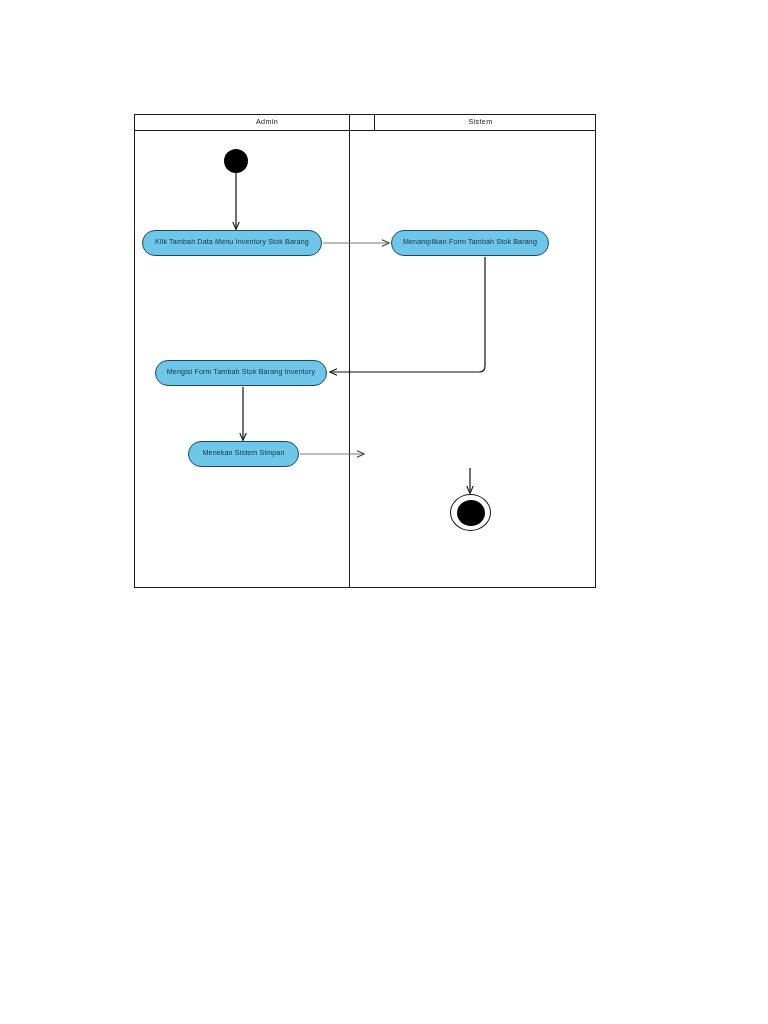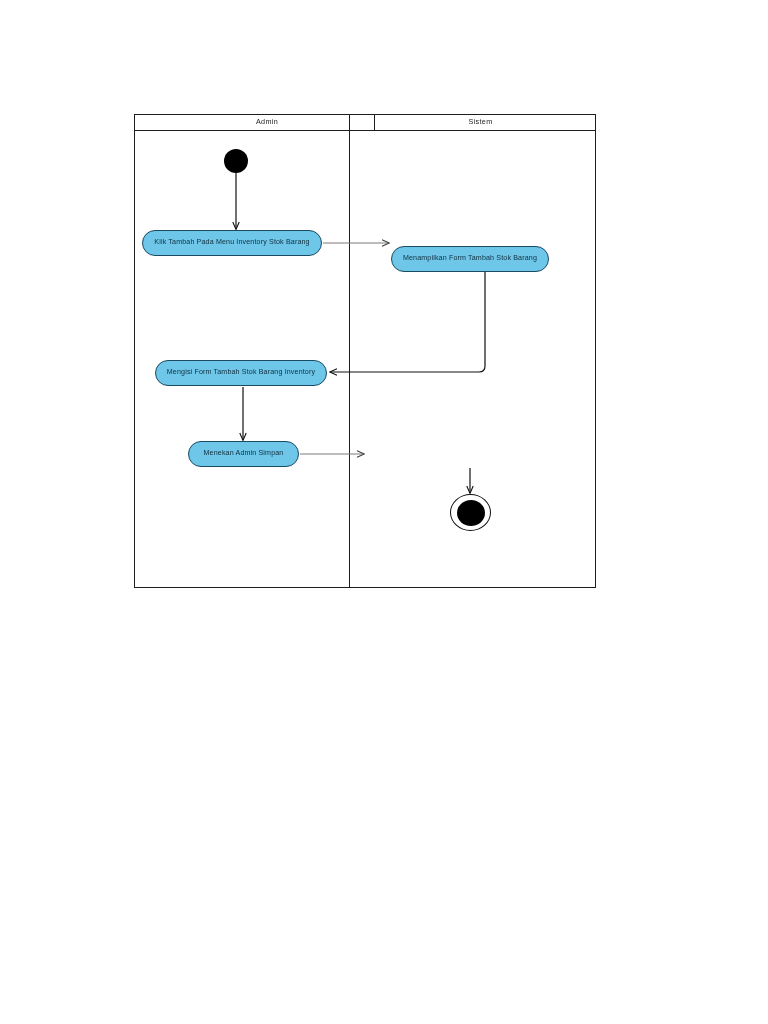--- a/index.html
+++ b/index.html
@@ -82,21 +82,21 @@
     padding: 0 7px;
   }
   .activity-node span {
     font-size: 7.1px;
     color: #10303f;
     line-height: 1.1;
     letter-spacing: 0.15px;
     white-space: nowrap;
   }
   .node-1 { left: 142px; top: 230px; width: 180px; }
-  .node-2 { left: 391px; top: 230px; width: 158px; margin-top: 16px; }
+  .node-2 { left: 391px; top: 230px; width: 158px; }
   .node-3 { left: 155px; top: 360px; width: 172px; }
   .node-4 { left: 188px; top: 441px; width: 111px; }
   .node-5 { left: 366px; top: 441px; width: 210px; }
   .start-node {
     position: absolute;
     left: 224px;
     top: 149px;
     width: 24px;
     height: 24px;
     border-radius: 50%;
@@ -169,33 +169,33 @@
     <line x1="243" y1="387" x2="243" y2="440" stroke="#111111" stroke-width="1.2" marker-end="url(#arrow-dark)"></line>
 
     <line x1="300" y1="454" x2="364" y2="454" stroke="#7a7a7a" stroke-width="1" marker-end="url(#arrow-gray)"></line>
 
     <line x1="470" y1="468" x2="470" y2="493" stroke="#111111" stroke-width="1.2" marker-end="url(#arrow-dark)"></line>
   </svg>
 
   <div class="start-node"></div>
 
   <div class="activity-node node-1">
-    <span>Klik Tambah Pada Menu Inventory Stok Barang</span>
+    <span>Klik Tambah Data Menu Inventory Stok Barang</span>
   </div>
 
   <div class="activity-node node-2">
     <span>Menampilkan Form Tambah Stok Barang</span>
   </div>
 
   <div class="activity-node node-3">
     <span>Mengisi Form Tambah Stok Barang Inventory</span>
   </div>
 
   <div class="activity-node node-4">
-    <span>Menekan Admin Simpan</span>
+    <span>Menekan Sistem Simpan</span>
   </div>
 
 
   <div class="end-node">
     <div class="end-node-core"></div>
   </div>
 
 </div>
 
 </body></html>

